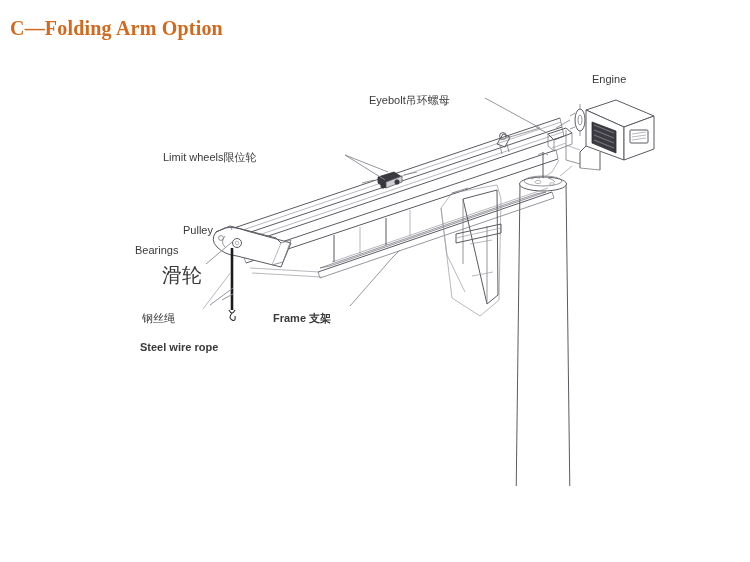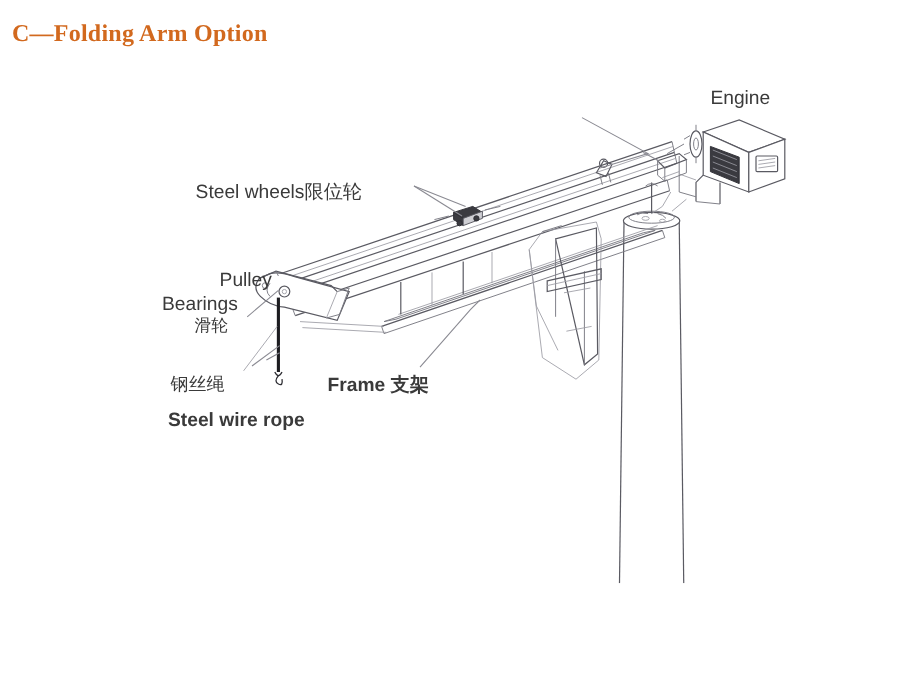--- a/index.html
+++ b/index.html
@@ -23,21 +23,21 @@
     font-family: "Liberation Serif", serif;
     font-weight: bold;
     font-size: 20px;
     letter-spacing: 0.2px;
     color: #d2691e;
     white-space: nowrap;
   }
   .label {
     position: absolute;
     font-family: "Liberation Sans", sans-serif;
-    font-size: 16px;
+    font-size: 11px;
     color: #3a3a3a;
     white-space: nowrap;
     line-height: 1.33;
   }
   #svg-diagram {
     position: absolute;
     left: 0;
     top: 0;
     width: 750px;
     height: 562px;
@@ -241,25 +241,26 @@
 
       <path class="leader" d="M350 306 L392 258 L400 250"></path>
 
       <path class="leader" d="M606 84 L600 98" opacity="0"></path>
     </g>
 
   </svg>
 
   <div class="label" style="left:592px; top:72px;">Engine</div>
 
-
-  <div class="label" style="left:163px; top:150px;">Steel wheels限位轮</div>
+  <div class="label" style="left:369px; top:93px;">Eyebolt吊环螺母</div>
+
+  <div class="label" style="left:163px; top:150px;">Limit wheels限位轮</div>
 
   <div class="label" style="left:148px; top:223px;margin-left:35px;">Pulley</div>
   <div class="label" style="left:135px; top:243px;">Bearings</div>
-  <div class="label" style="left:162px; top:262px; font-size:14px;">滑轮</div>
-
-  <div class="label" style="left:142px; top:311px; font-size:15px;">钢丝绳</div>
+  <div class="label" style="left:162px; top:262px; font-size:20px;">滑轮</div>
+
+  <div class="label" style="left:142px; top:311px; font-size:11px;">钢丝绳</div>
   <div class="label" style="left:140px; top:340px;font-weight:bold;">Steel wire rope</div>
 
   <div class="label" style="left:273px; top:311px;font-weight:bold;">Frame 支架</div>
 
 </div>
 
 </body></html>

